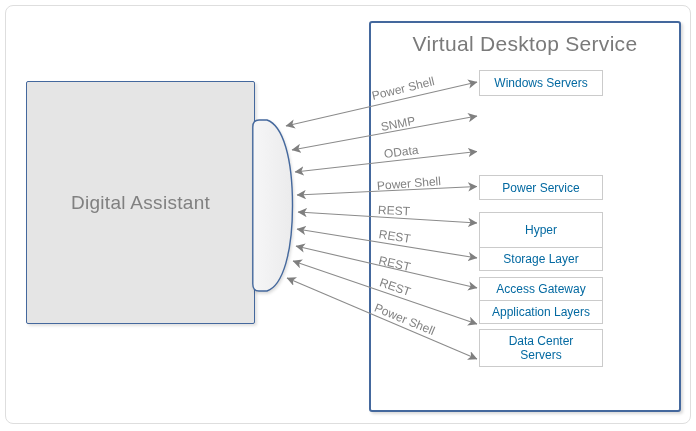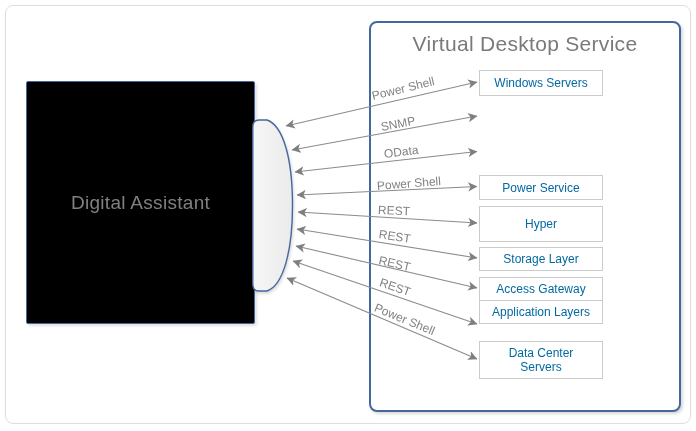--- a/index.html
+++ b/index.html
@@ -10,32 +10,32 @@
     font-family:"Liberation Sans", sans-serif;
     overflow:hidden;
   }
   .frame{
     position:absolute;left:5px;top:5px;width:684px;height:417px;
     border:1px solid #dedede;border-radius:8px;
     pointer-events:none;
   }
   .da-box{
     position:absolute;left:26px;top:81px;width:227px;height:241px;
-    background:#000000;
+    background:#e5e5e5;
     border:1.5px solid #44689d;border-radius:2px;
     box-shadow:2px 2px 3px rgba(0,0,0,0.12);
     display:flex;align-items:center;justify-content:center;
   }
   .da-label{
     font-size:19px;color:#808080;letter-spacing:0.3px;
   }
   .vds-box{
     position:absolute;left:369px;top:21px;width:308px;height:387px;
     background:#ffffff;
-    border:2px solid #44689d;border-radius:8px;
+    border:2px solid #44689d;border-radius:3px;
     box-shadow:2px 2px 3px rgba(0,0,0,0.15);
   }
   .vds-title{
     position:absolute;left:0;top:9px;width:100%;
     text-align:center;
     font-size:21px;color:#7a7a7a;letter-spacing:0.3px;
   }
   .ibox{
     position:absolute;left:479px;width:122px;
     background:#ffffff;border:1px solid #cbcbcb;
@@ -69,33 +69,33 @@
   <div class="vds-box">
     <div class="vds-title">Virtual Desktop Service</div>
   </div>
 
   <div class="ibox" style="top:70px;height:24px">
     <span>Windows Servers</span>
   </div>
   <div class="ibox" style="top:175px;height:23px">
     <span>Power Service</span>
   </div>
-  <div class="ibox" style="top:206px;height:34px">
+  <div class="ibox" style="top:212px;height:34px">
     <span>Hyper</span>
   </div>
   <div class="ibox" style="top:277px;height:22px">
     <span>Access Gateway</span>
   </div>
   <div class="ibox" style="top:247px;height:22px">
     <span>Storage Layer</span>
   </div>
   <div class="ibox" style="top:300px;height:22px">
     <span>Application Layers</span>
   </div>
-  <div class="ibox" style="top:341px;height:36px">
+  <div class="ibox" style="top:329px;height:36px">
     <span>Data Center</span>
     <span>Servers</span>
   </div>
 
   <svg class="overlay-svg" viewBox="0 0 696 431">
     <defs>
       <linearGradient id="connGrad" x1="0" y1="0" x2="1" y2="0">
         <stop offset="0" stop-color="#f6f6f7"></stop>
         <stop offset="1" stop-color="#ebebec"></stop>
       </linearGradient>

